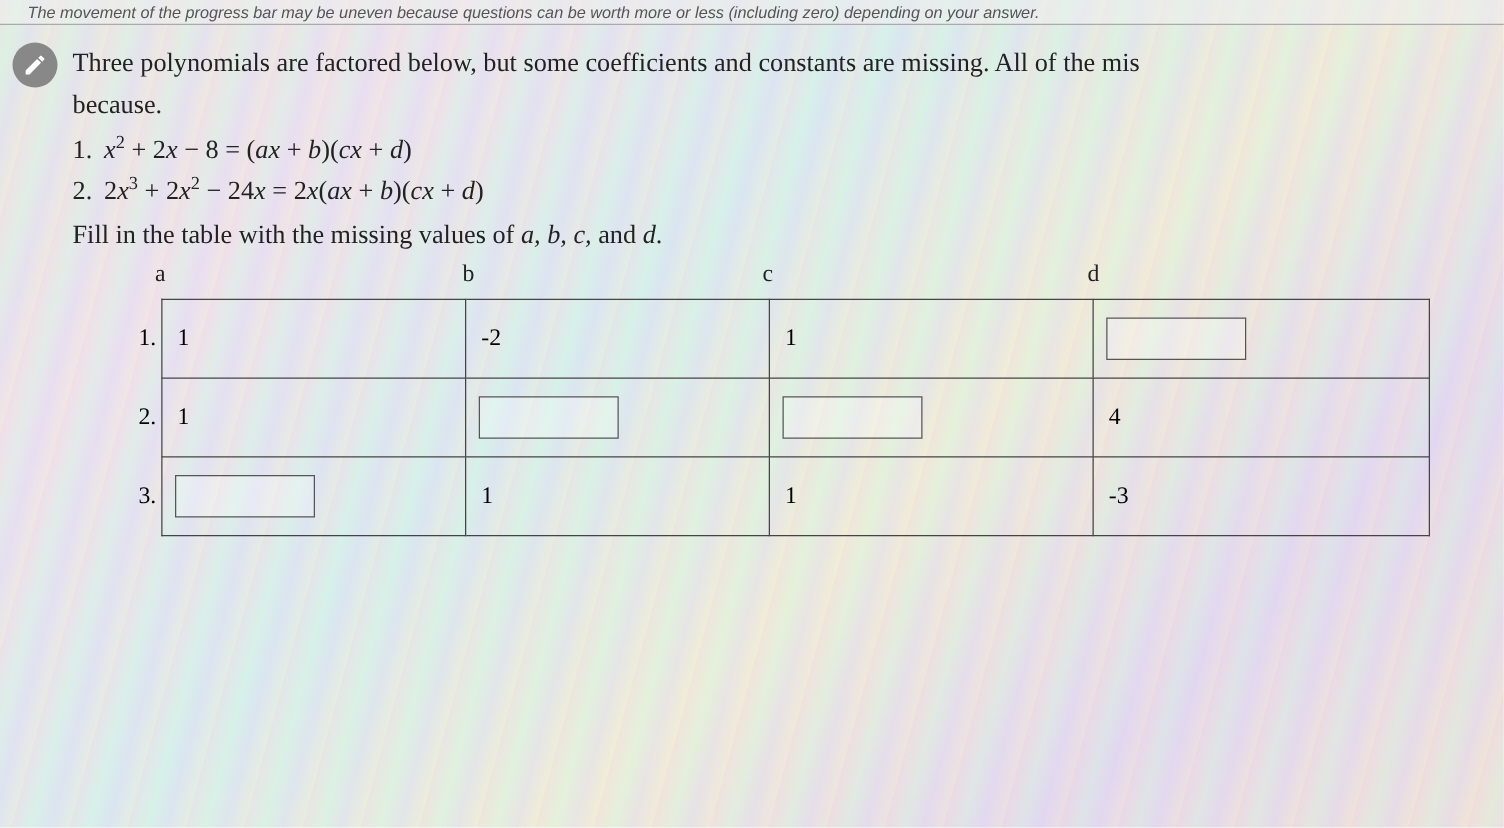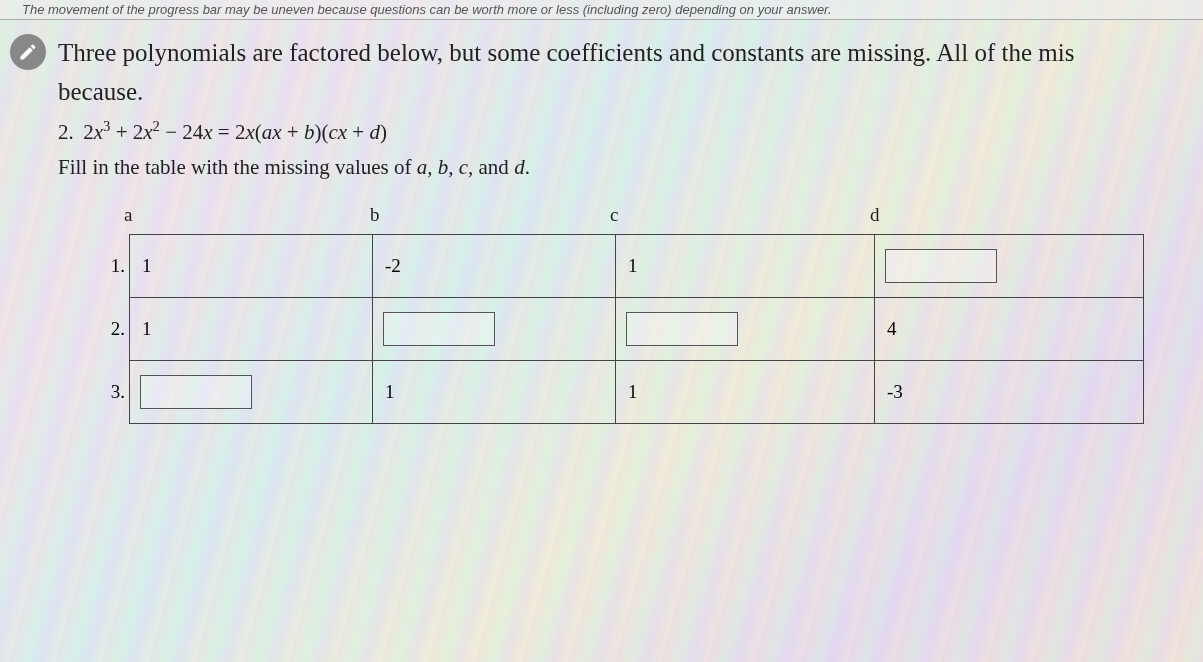--- a/index.html
+++ b/index.html
@@ -67,21 +67,21 @@
     justify-content: center;
   }
   
   .pencil-icon svg {
     width: 20px;
     height: 20px;
     fill: #fff;
   }
   
   .prompt-text {
-    font-size: 25px;
+    font-size: 21px;
     color: #222;
     line-height: 1.55;
     margin-bottom: 6px;
   }
   
   .eq-line {
     font-size: 21px;
     color: #222;
     margin: 8px 0;
     font-family: 'Times New Roman', serif;
@@ -94,21 +94,21 @@
   
   sup {
     font-size: 0.7em;
     vertical-align: super;
     line-height: 0;
   }
   
   .fill-text {
     font-size: 21px;
     color: #222;
-    margin: 10px 0 24px 0;
+    margin: 10px 0 9px 0;
   }
   
   .fill-text .var {
     font-style: italic;
   }
   
   .table-wrap {
     margin-left: 38px;
     margin-right: 20px;
   }
@@ -182,20 +182,23 @@
       <svg viewBox="0 0 24 24">
           <path d="M3 17.25V21h3.75L17.81 9.94l-3.75-3.75L3 17.25zM20.71 7.04a1 1 0 0 0 0-1.41l-2.34-2.34a1 1 0 0 0-1.41 0l-1.83 1.83 3.75 3.75 1.83-1.83z"></path>
         </svg>
     </div>
 
     <div class="prompt-text">
       <span>Three polynomials are factored below, but some coefficients and constants are missing. All of the mis</span><br>
       <span>because.</span>
     </div>
 
+    <div class="eq-line">
+      <span class="eq-num">1.</span> <i>x</i><sup>2</sup> + 2<i>x</i> − 8 = (<i>ax</i> + <i>b</i>)(<i>cx</i> + <i>d</i>)
+    </div>
 
     <div class="eq-line">
       <span class="eq-num">2.</span> 2<i>x</i><sup>3</sup> + 2<i>x</i><sup>2</sup> − 24<i>x</i> = 2<i>x</i>(<i>ax</i> + <i>b</i>)(<i>cx</i> + <i>d</i>)
     </div>
 
 
     <div class="fill-text">
       <span>Fill in the table with the missing values of </span><span class="var">a, b, c,</span><span> and </span><span class="var">d</span><span>.</span>
     </div>
 

